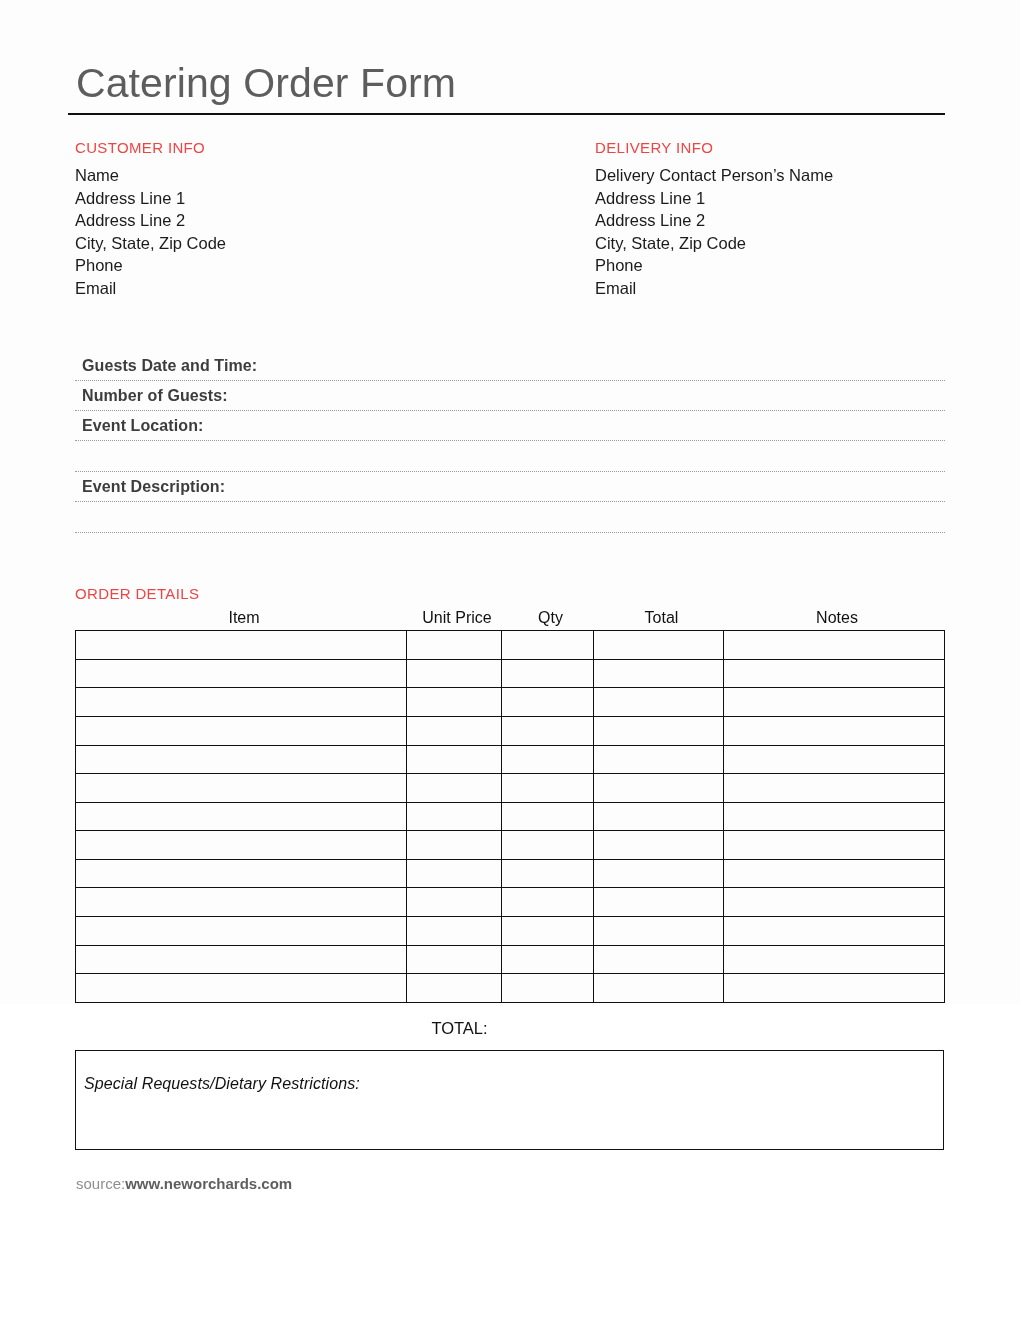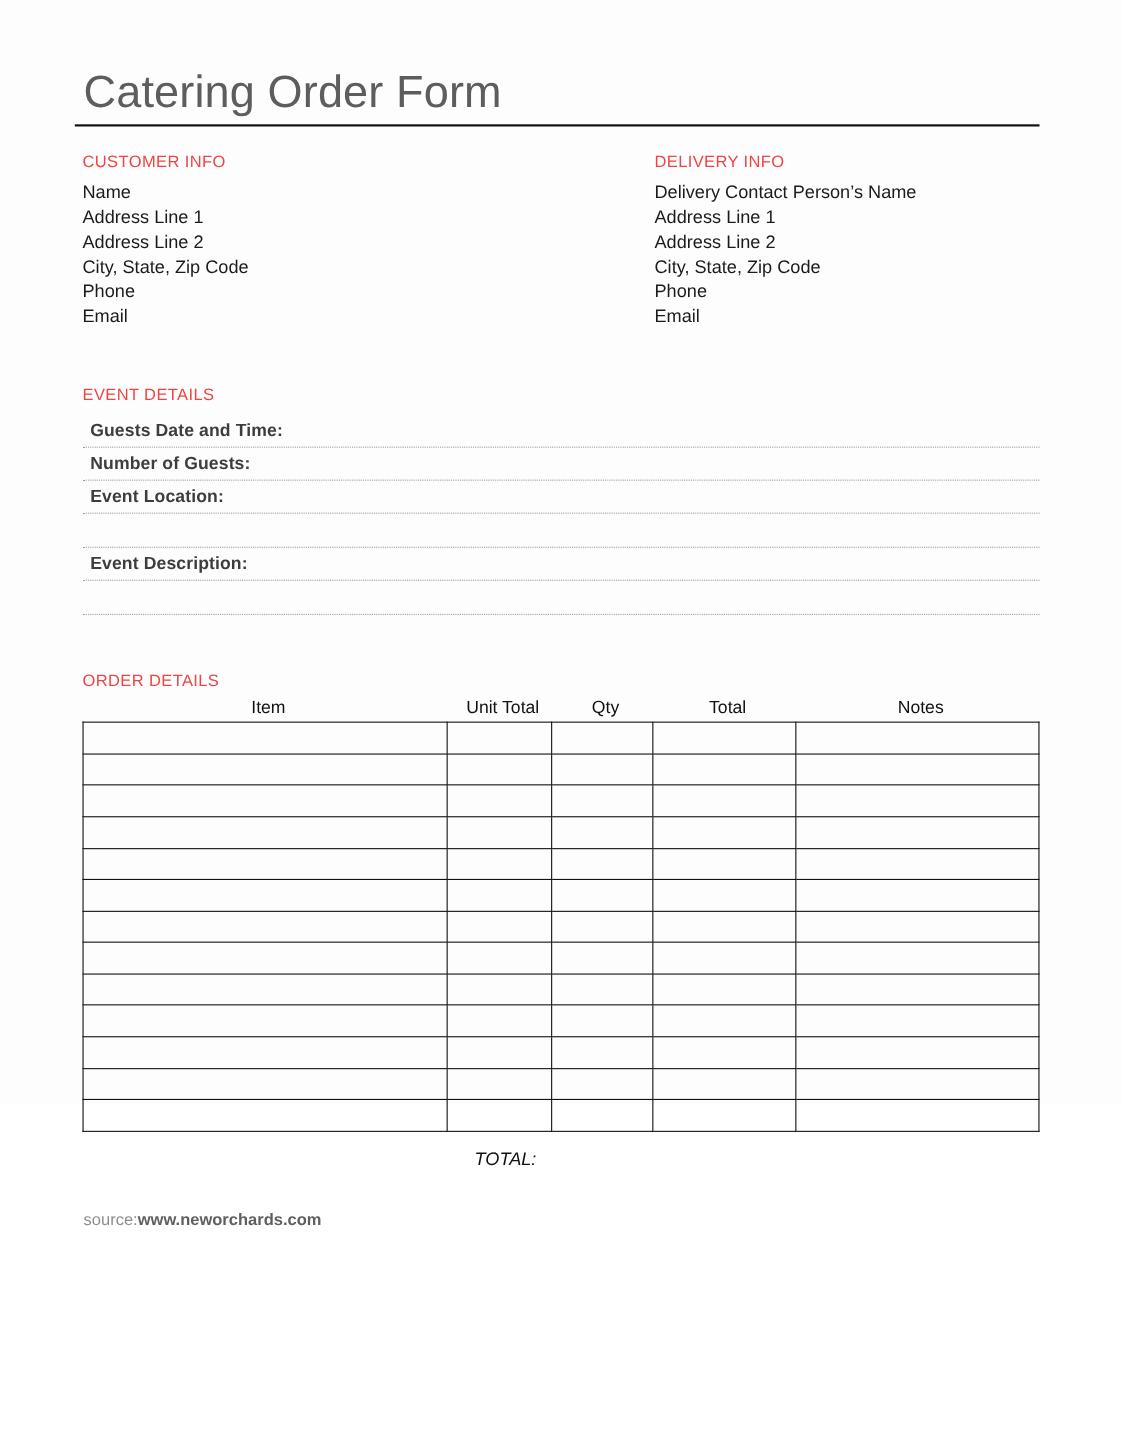--- a/index.html
+++ b/index.html
@@ -139,21 +139,20 @@
   col.c-notes { width: 221px; }
 
   .total-row {
     text-align: center;
     font-size: 16.5px;
     color: #111111;
     padding: 16px 0 12px 0;
     width: 869px;
     box-sizing: border-box;
     padding-right: 100px;
-    font-style: italic;
   }
 
   .special-box {
     width: 869px;
     height: 100px;
     border: 1px solid #111111;
     box-sizing: border-box;
     position: relative;
   }
   .special-label {
@@ -208,21 +207,20 @@
           <div class="info-line">Address Line 2</div>
           <div class="info-line">City, State, Zip Code</div>
           <div class="info-line">Phone</div>
           <div class="info-line">Email</div>
         </div>
       </div>
 
     </div>
 
     <div class="event-block">
-      <div class="section-caption">EVENT DETAILS</div>
       <div class="event-rows">
         <div class="event-row">
           <span class="event-label">Guests Date and Time:</span>
         </div>
         <div class="event-row">
           <span class="event-label">Number of Guests:</span>
         </div>
         <div class="event-row">
           <span class="event-label">Event Location:</span>
         </div>
@@ -236,21 +234,21 @@
           <span class="event-label"></span>
         </div>
       </div>
     </div>
 
     <div class="order-block">
       <div class="section-caption">ORDER DETAILS</div>
 
       <div class="order-head">
         <div class="h item">Item</div>
-        <div class="h unit">Unit Total</div>
+        <div class="h unit">Unit Price</div>
         <div class="h qty">Qty</div>
         <div class="h total">Total</div>
         <div class="h notes">Notes</div>
       </div>
 
       <table class="order-table">
         <colgroup>
           <col class="c-item">
             <col class="c-unit">
             <col class="c-qty">
@@ -351,19 +349,22 @@
           </tr>
         </tbody>
       </table>
 
       <div class="total-row">
         <span>TOTAL:</span>
         <span></span>
       </div>
     </div>
 
+    <div class="special-box">
+      <span class="special-label">Special Requests/Dietary Restrictions:</span>
+    </div>
 
     <div class="source">
       <span>source:</span><b>www.neworchards.com</b>
     </div>
 
   </div>
 </div>
 
 </body></html>

